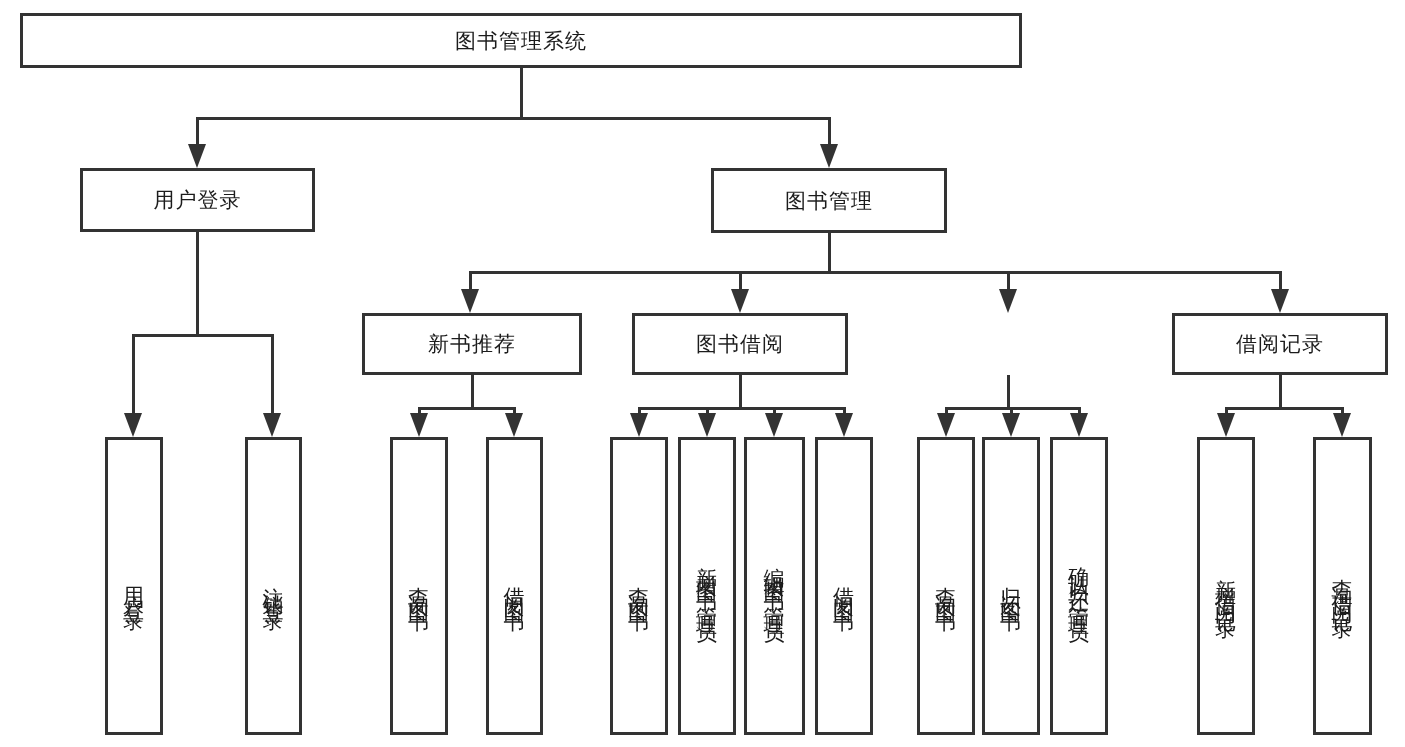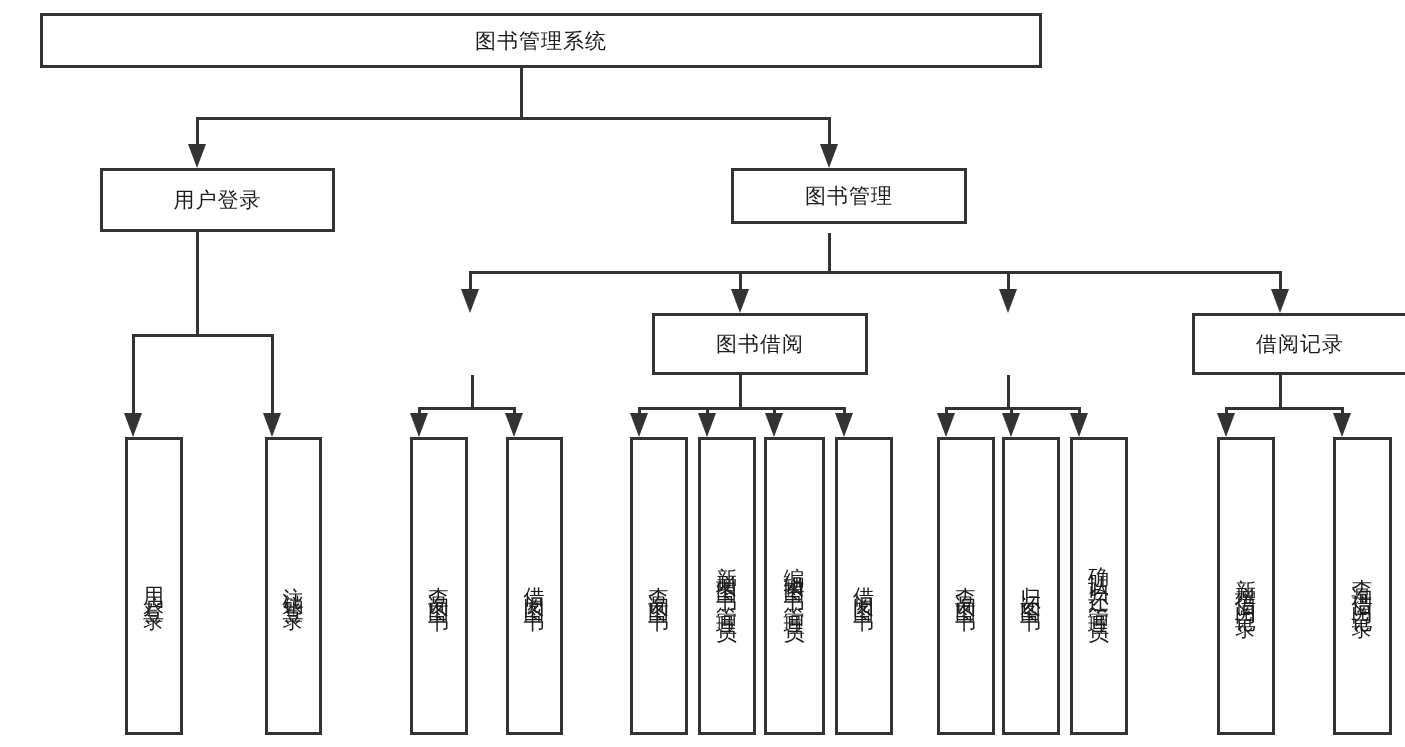--- a/index.html
+++ b/index.html
@@ -11,21 +11,20 @@
     overflow:hidden;
   }
   .node{
     position:absolute;
     box-sizing:border-box;
     border:3px solid var(--line,#333);
     background:var(--boxbg,#fff);
     color:var(--text,#1c1c1c);
     display:flex;align-items:center;justify-content:center;
     text-align:center;
-    margin-left:20px;
   }
   .node.h{font-size:21px;letter-spacing:1px;}
   .node.v{
     writing-mode:vertical-rl;
     font-size:21px;
     letter-spacing:8px;
     line-height:1;
   }
   .seg{position:absolute;background:var(--line,#333);}
   .arrowhead{
@@ -47,22 +46,25 @@
 </head>
 <body>
 
 <div class="canvas" style="background: rgb(255, 255, 255);">
 <div class="node h" style="left: 20px; top: 13px; width: 1002px; height: 55px;">
       <span>图书管理系统</span>
     </div>
     <div class="node h" style="left: 80px; top: 168px; width: 235px; height: 64px;">
       <span>用户登录</span>
     </div>
-    <div class="node h" style="left: 711px; top: 168px; width: 236px; height: 56px;">
+    <div class="node h" style="left: 711px; top: 168px; width: 236px; height: 65px;">
       <span>图书管理</span>
+    </div>
+    <div class="node h" style="left: 362px; top: 313px; width: 220px; height: 62px;">
+      <span>新书推荐</span>
     </div>
     <div class="node h" style="left: 632px; top: 313px; width: 216px; height: 62px;">
       <span>图书借阅</span>
     </div>
     <div class="node h" style="left: 1172px; top: 313px; width: 216px; height: 62px;">
       <span>借阅记录</span>
     </div>
     <div class="node v" style="left: 105px; top: 437px; width: 58px; height: 298px;">
       <span>用户登录</span>
     </div>

